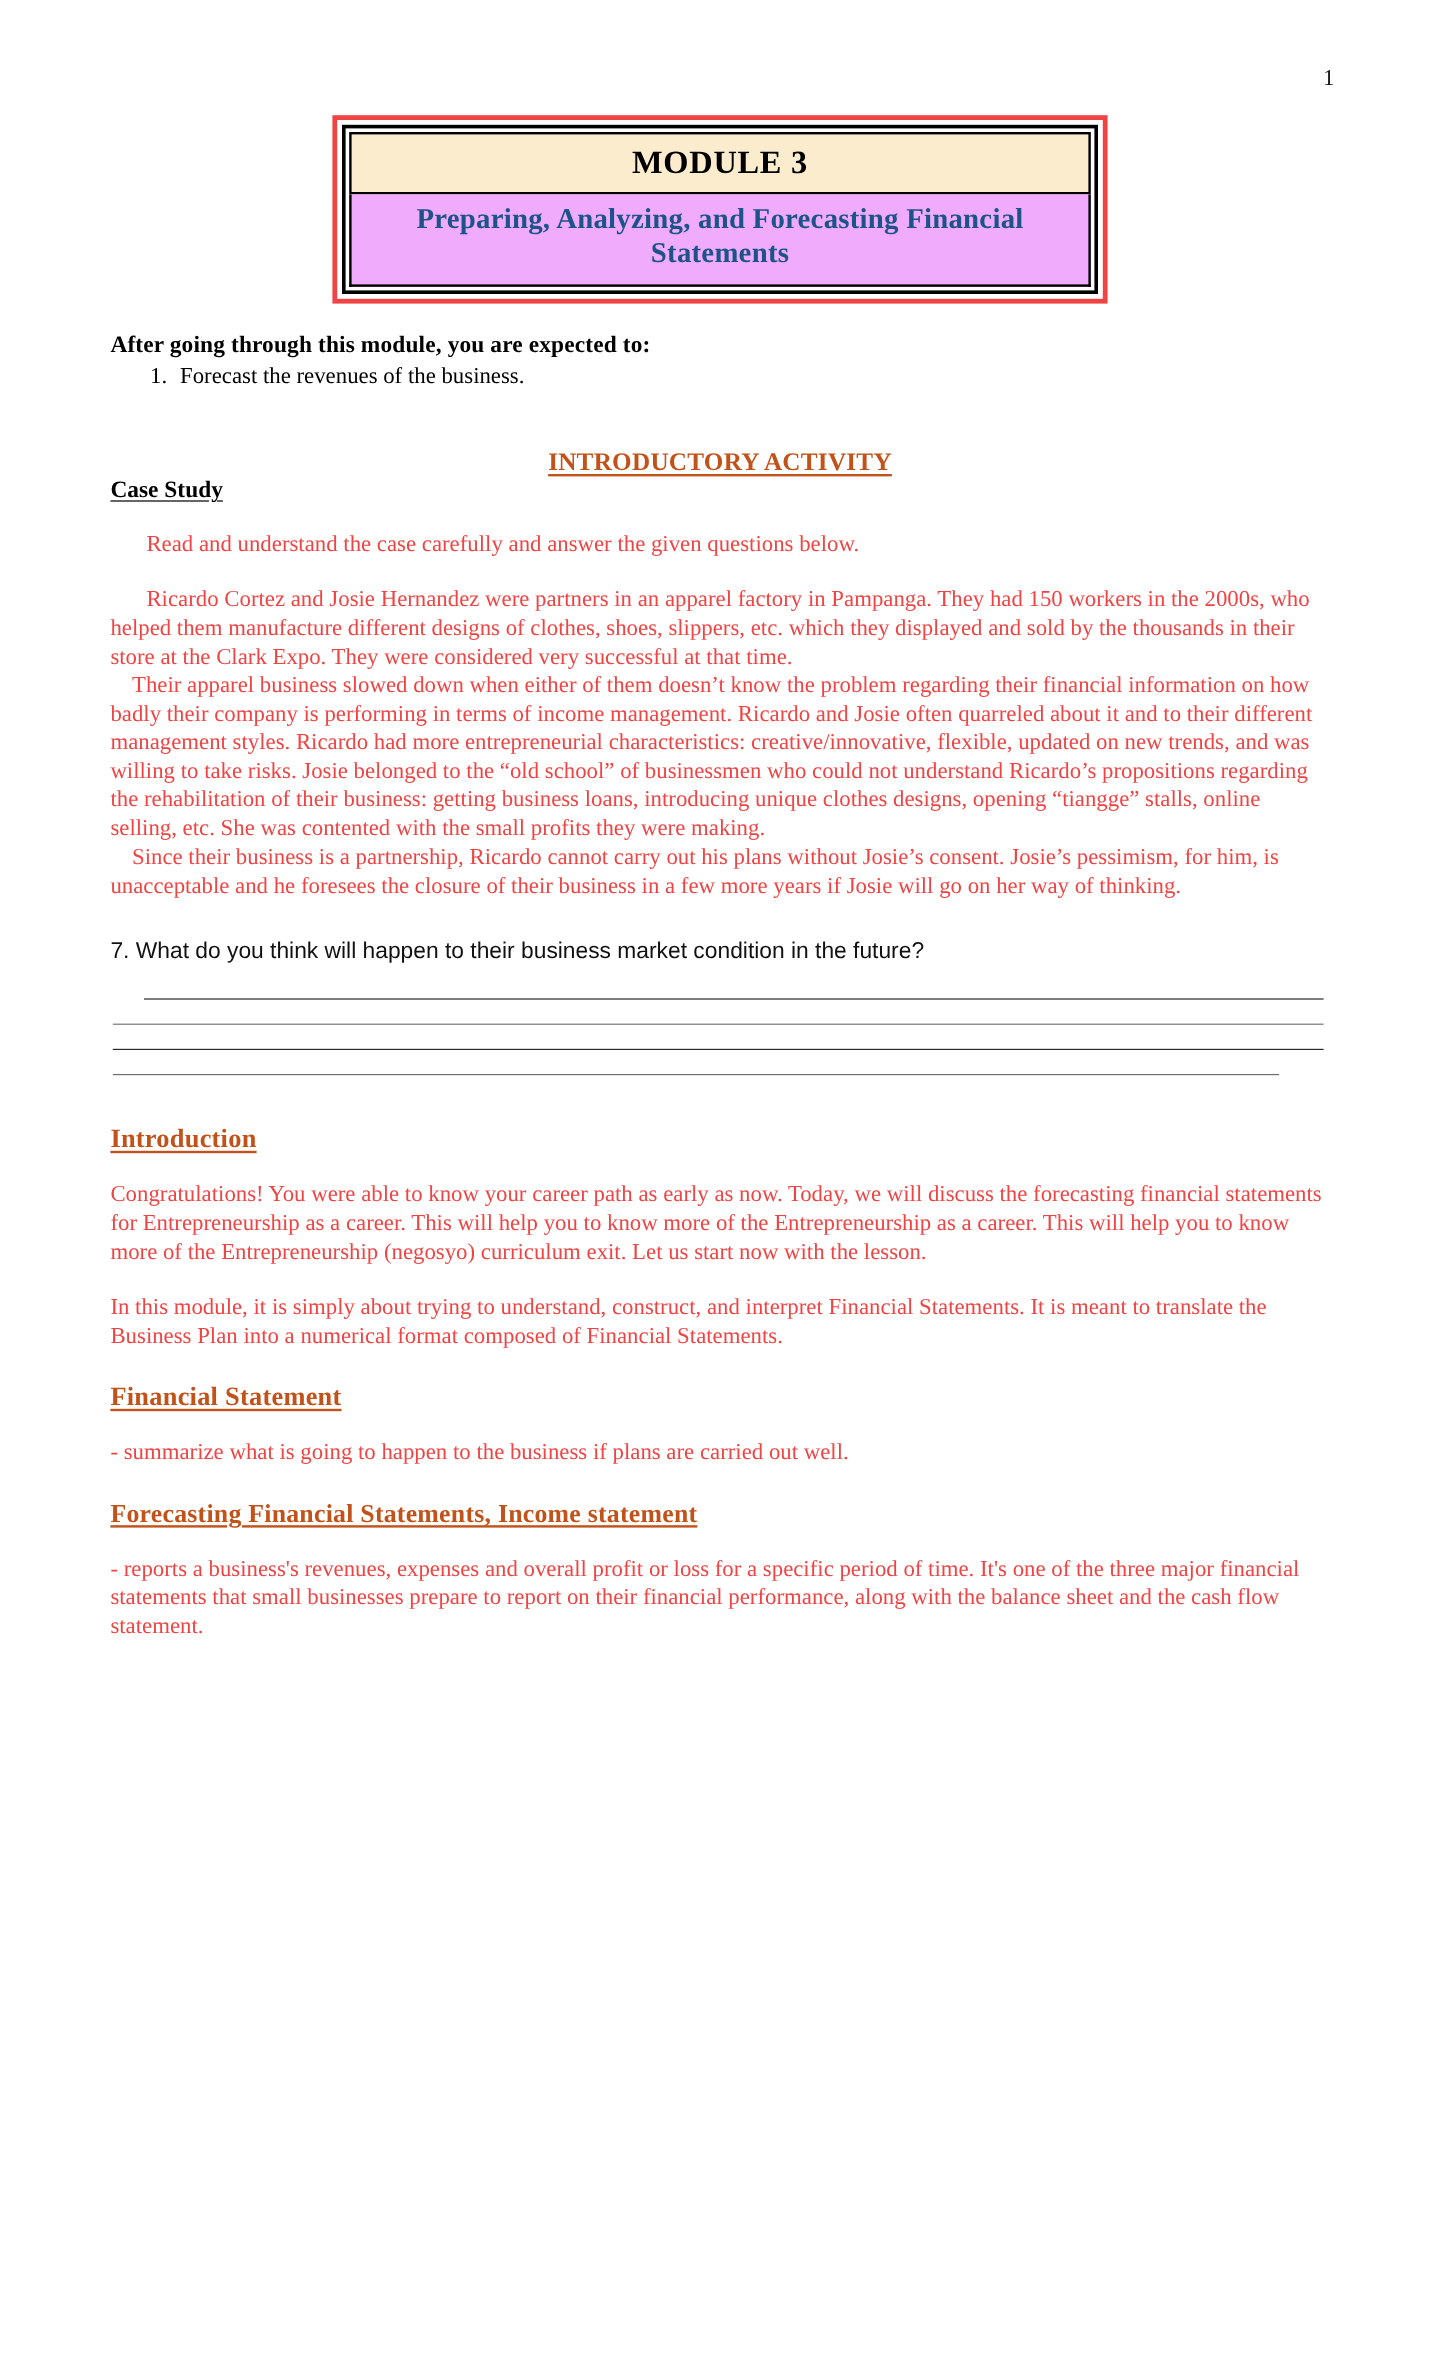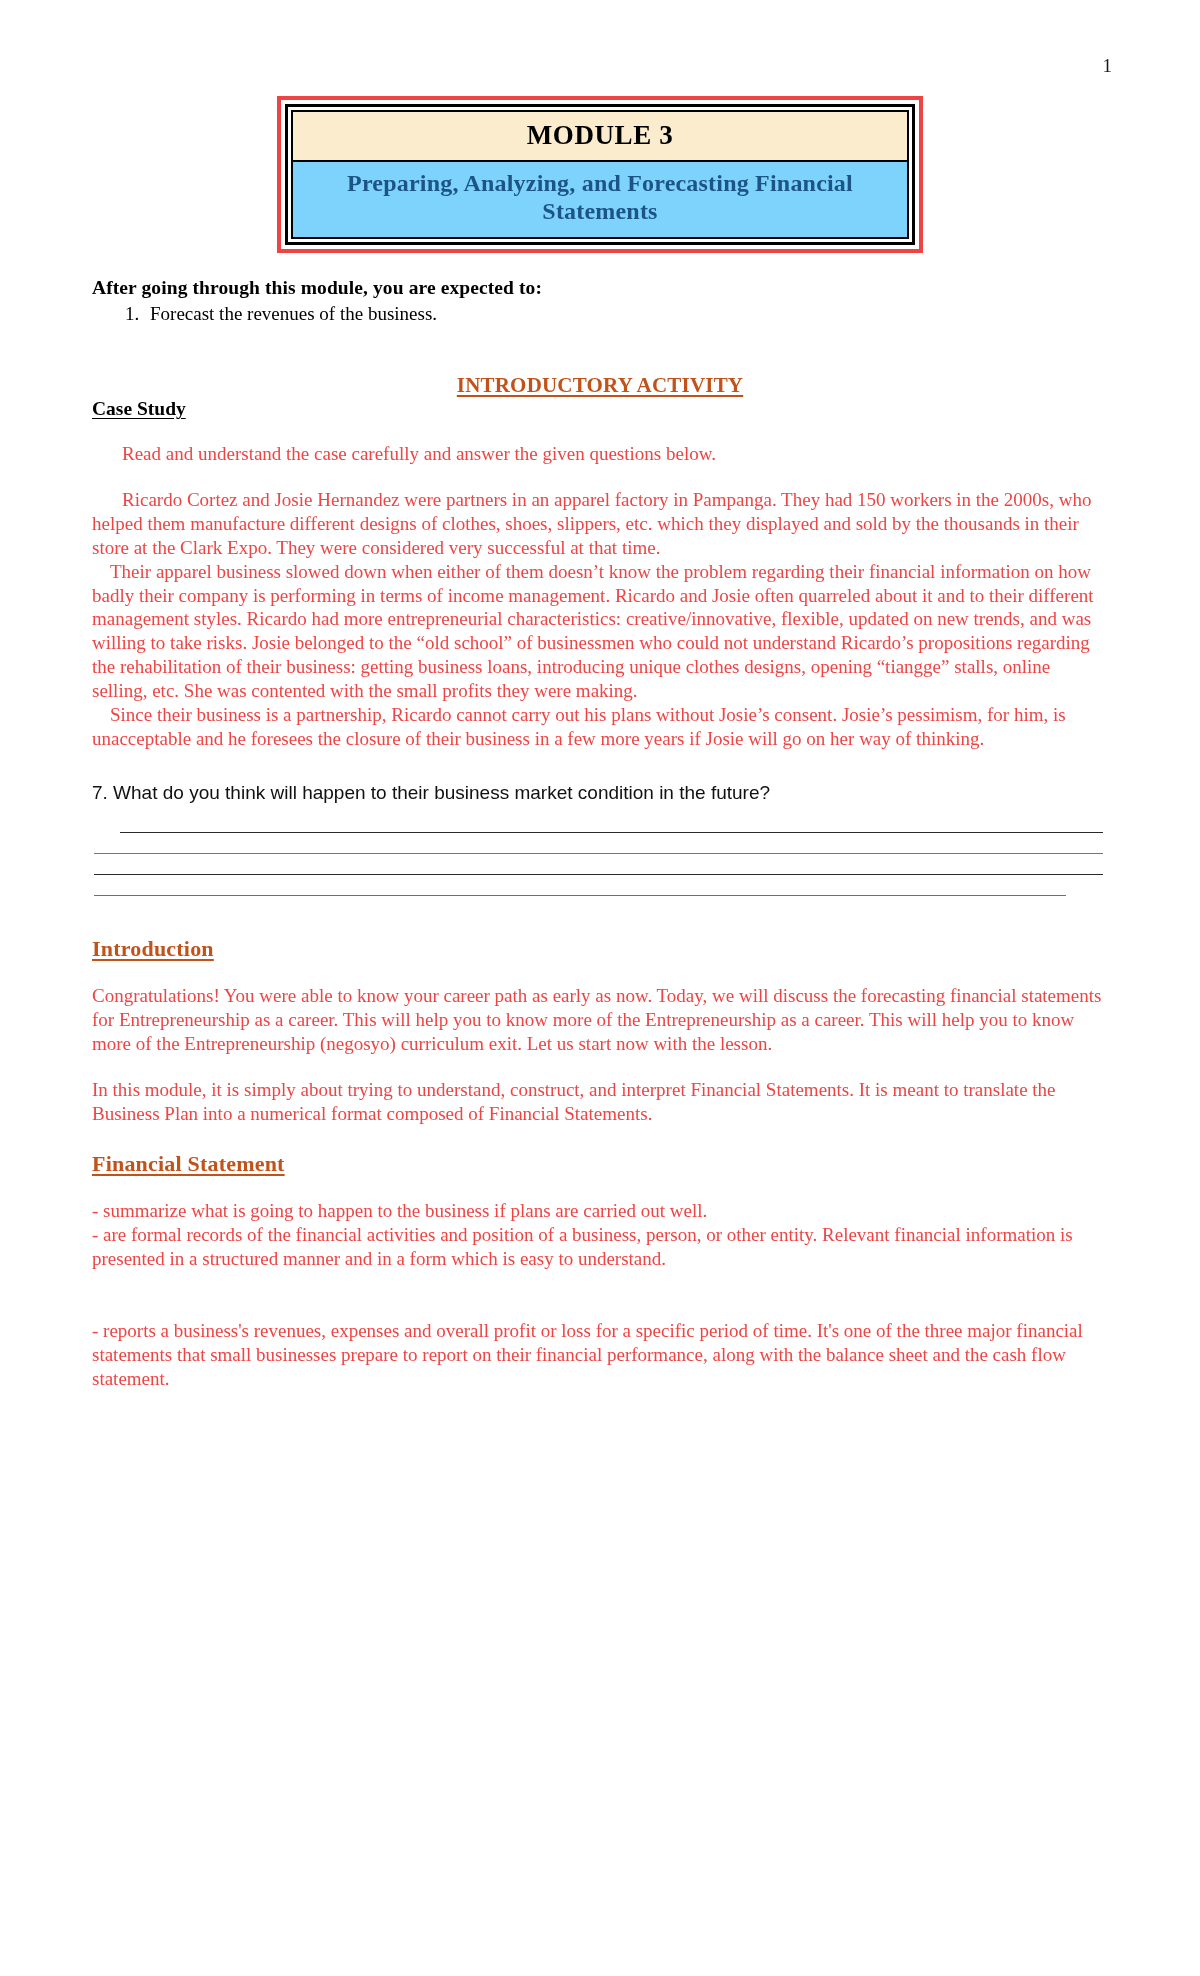--- a/index.html
+++ b/index.html
@@ -53,21 +53,21 @@
     font-family: "Liberation Serif", serif;
     font-weight: bold;
     font-size: 27px;
     letter-spacing: 0.6px;
     padding: 8px 6px 9px 6px;
     color: #000000;
   }
   .module-subtitle-wrap {
     border: 2px solid #000000;
     border-top: none;
-    background: #7dd3fc;
+    background: #f0abfc;
     padding: 7px 14px 11px 14px;
   }
   .module-subtitle {
     text-align: center;
     font-family: "Liberation Serif", serif;
     font-weight: bold;
     font-size: 24px;
     line-height: 1.18;
     color: #1c5489;
     letter-spacing: 0.2px;
@@ -233,20 +233,20 @@
   <p class="body-text gap-md">Congratulations! You were able to know your career path as early as now. Today, we will discuss the forecasting financial statements for Entrepreneurship as a career. This will help you to know more of the Entrepreneurship as a career. This will help you to know more of the Entrepreneurship (negosyo) curriculum exit. Let us start now with the lesson.</p>
 
   <p class="body-text gap-md">In this module, it is simply about trying to understand, construct, and interpret Financial Statements. It is meant to translate the Business Plan into a numerical format composed of Financial Statements.</p>
 
   <div class="block-gap-md"></div>
 
   <div class="sec-heading fin-stmt">Financial Statement</div>
 
   <p class="body-text gap-md">- summarize what is going to happen to the business if plans are carried out well.</p>
 
-  <p class="body-text">- are formal records of the financial activities and position of a business, person, or other entity. Relevant financial information is presented in a structured manner and in a form which is easy to understand.</p>
 
   <div class="block-gap-md"></div>
 
+  <div class="sec-heading forecasting">Forecasting Financial Statements, Income statement</div>
 
   <p class="body-text gap-md">- reports a business's revenues, expenses and overall profit or loss for a specific period of time. It's one of the three major financial statements that small businesses prepare to report on their financial performance, along with the balance sheet and the cash flow statement.</p>
 
 </div>
 
 </body></html>

